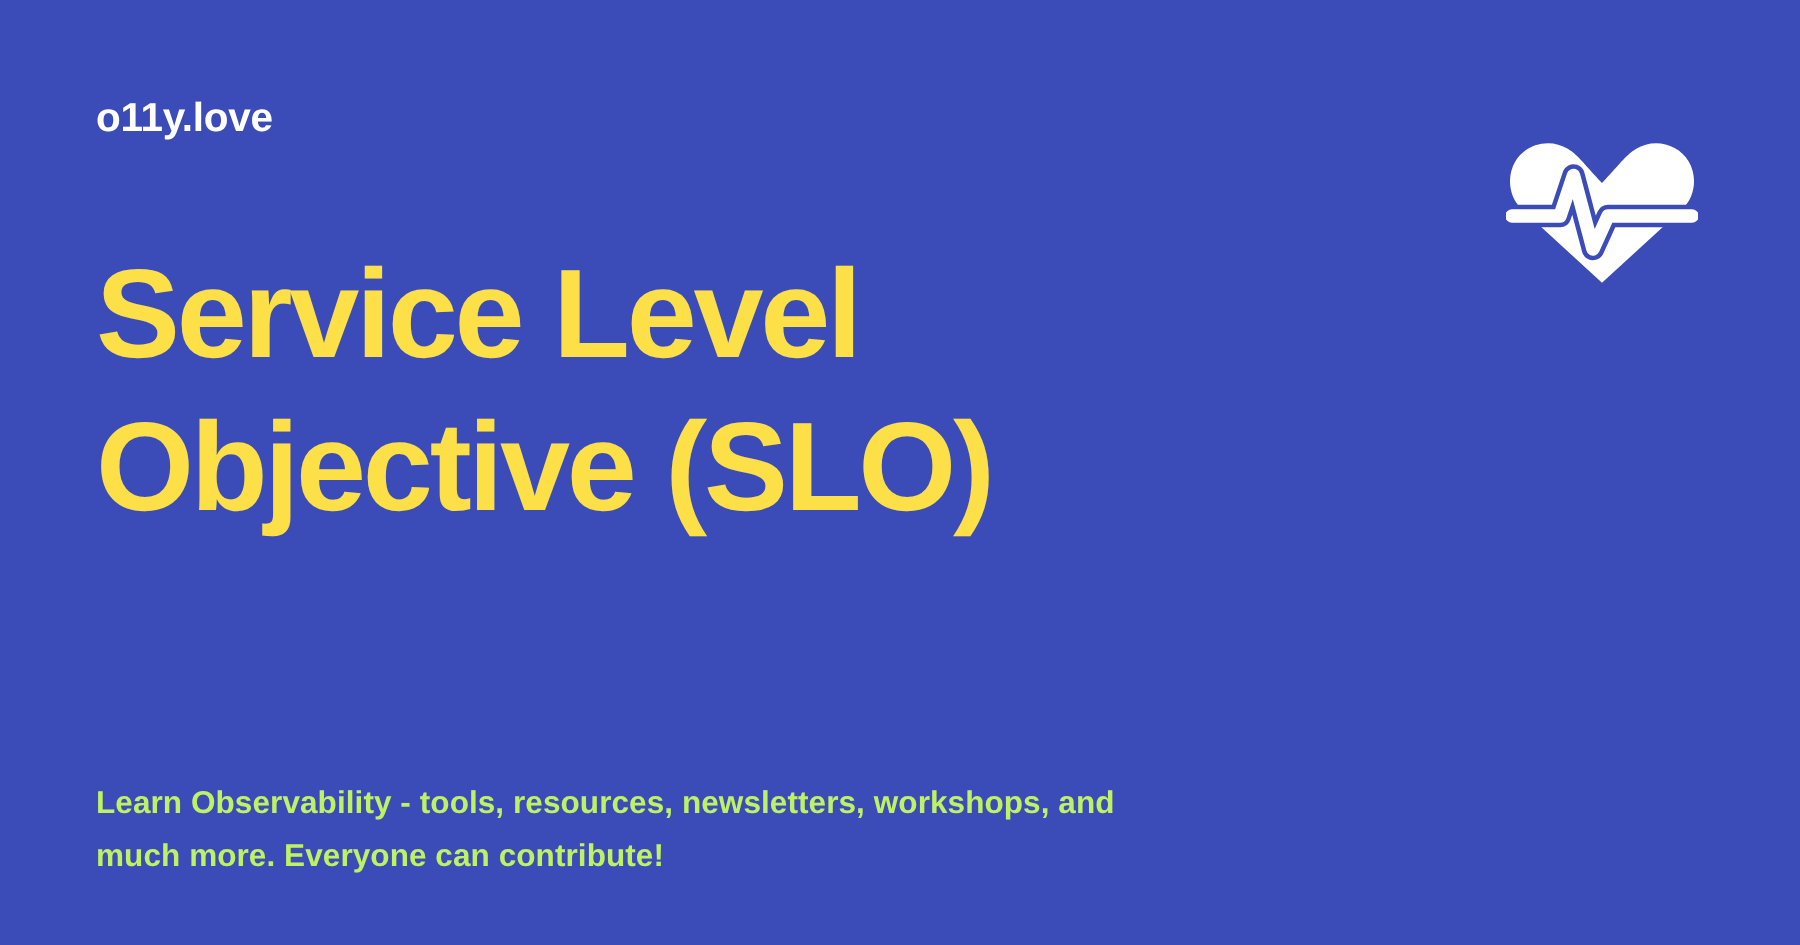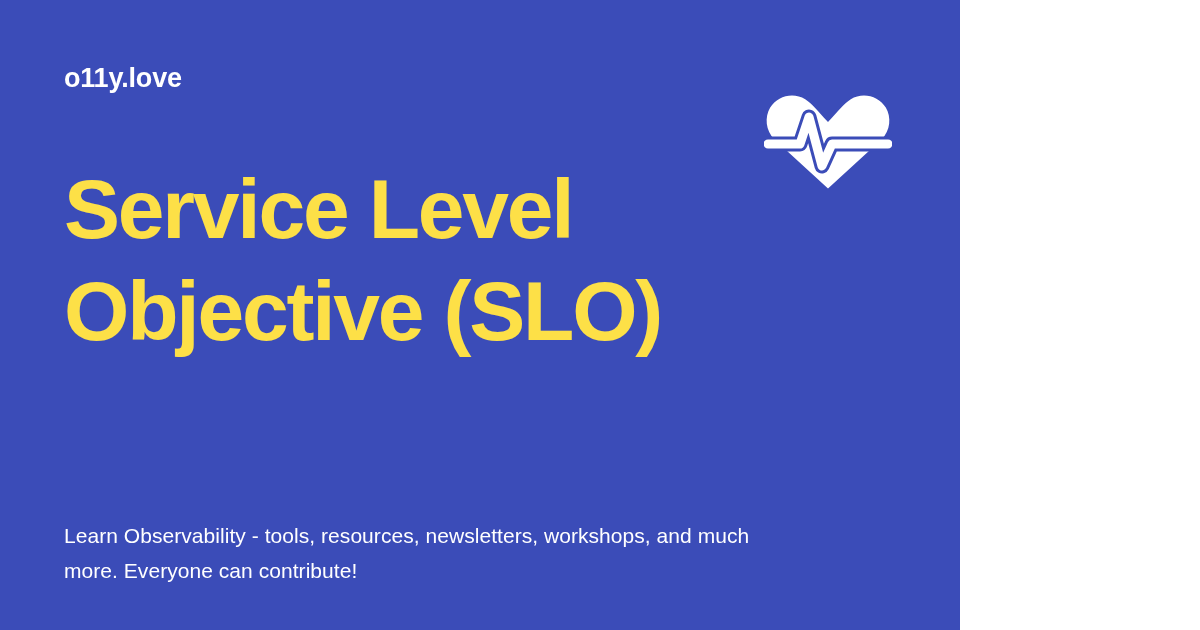--- a/index.html
+++ b/index.html
@@ -11,21 +11,21 @@
     width: 1200px;
     height: 630px;
     overflow: hidden;
     font-family: "Liberation Sans", sans-serif;
     -webkit-font-smoothing: antialiased;
   }
 
   .og-card {
     position: relative;
     box-sizing: border-box;
-    width: 960px;
+    width: 1200px;
     height: 630px;
     background: #3B4CB8;
     color: #FFFFFF;
     padding: 0;
   }
 
   
   .card-header {
     position: absolute;
     top: 0;
@@ -83,24 +83,24 @@
   .description-wrap {
     position: absolute;
     left: 64px;
     bottom: 42px;
     width: 720px;
   }
 
   .description {
     margin: 0;
     font-size: 21px;
-    font-weight: normal;
+    font-weight: bold;
     line-height: 35px;
     letter-spacing: 0.05px;
-    color: #ffffff;
+    color: #bef264;
   }
 </style>
 </head>
 <body>
 
 <div class="og-card">
 
   <div class="card-header">
     <div class="site-title">o11y.love</div>
   </div>

